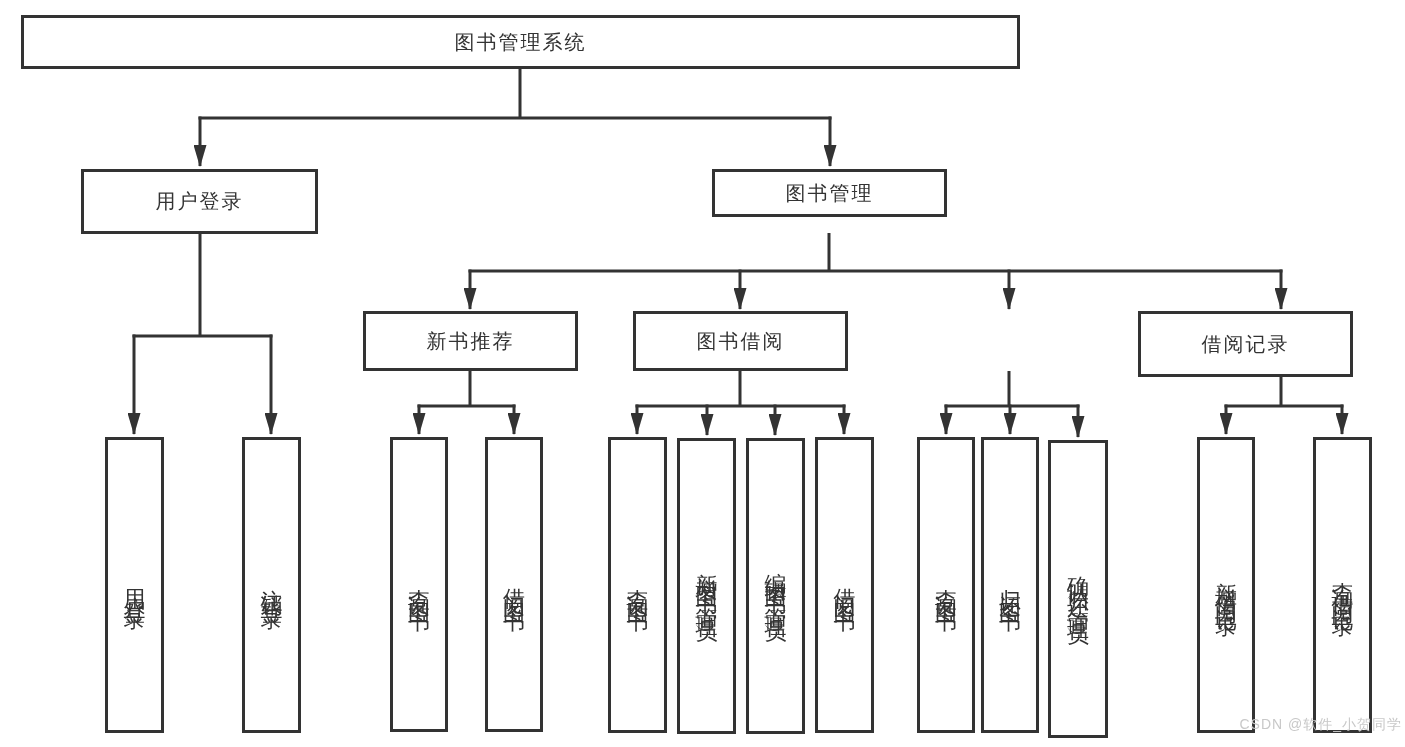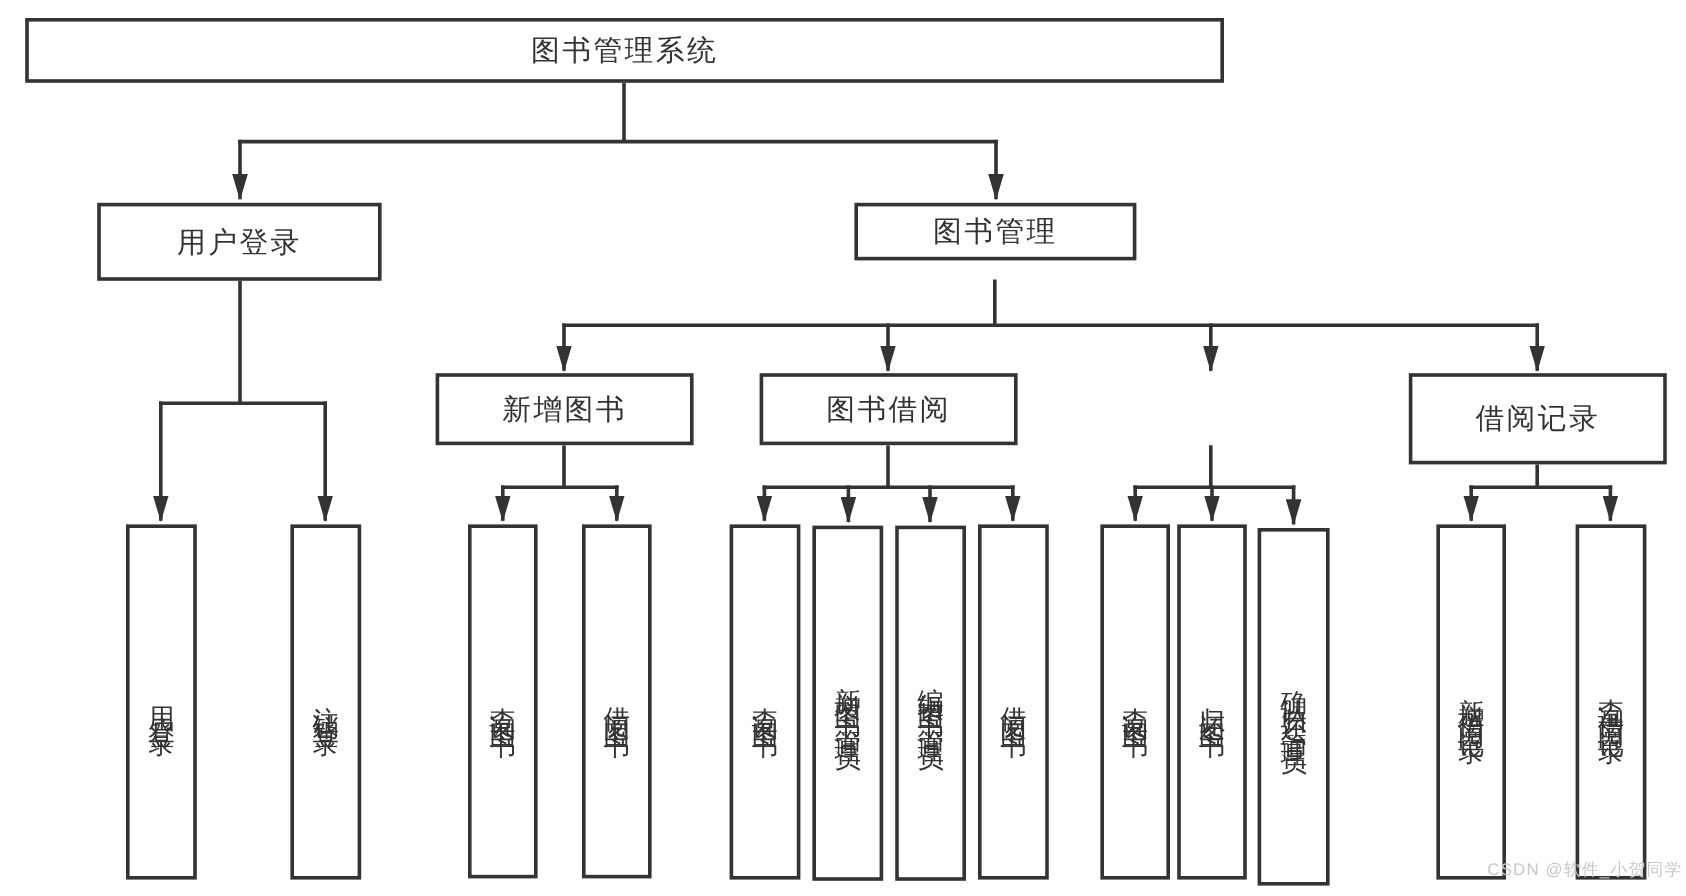--- a/index.html
+++ b/index.html
@@ -26,21 +26,21 @@
   .node {
     position: absolute;
     background: #ffffff;
     border: 3px solid var(--line);
     display: flex;
     align-items: center;
     justify-content: center;
     color: var(--text);
   }
   .node.h .lbl {
-    font-size: 24px;
+    font-size: 20px;
     letter-spacing: 2px;
     white-space: nowrap;
   }
   .node.v .lbl {
     writing-mode: vertical-lr;
     font-size: 22px;
     letter-spacing: 7px;
     line-height: 1;
     white-space: nowrap;
   }
@@ -108,26 +108,26 @@
   </div>
 
   <div class="node h" style="left:81px; top:169px; width:237px; height:65px">
     <span class="lbl">用户登录</span>
   </div>
   <div class="node h" style="left:712px; top:169px; width:235px; height:48px">
     <span class="lbl">图书管理</span>
   </div>
 
   <div class="node h" style="left:363px; top:311px; width:215px; height:60px">
-    <span class="lbl">新增图书</span>
+    <span class="lbl">新书推荐</span>
   </div>
   <div class="node h" style="left:633px; top:311px; width:215px; height:60px">
     <span class="lbl">图书借阅</span>
   </div>
-  <div class="node h" style="left:1174px; top:311px; width:215px; height:76px">
+  <div class="node h" style="left:1138px; top:311px; width:215px; height:66px">
     <span class="lbl">借阅记录</span>
   </div>
 
   <div class="node v" style="left:105px; top:437px; width:59px; height:296px">
     <span class="lbl">用户登录</span>
   </div>
   <div class="node v" style="left:242px; top:437px; width:59px; height:296px">
     <span class="lbl">注销登录</span>
   </div>
 

